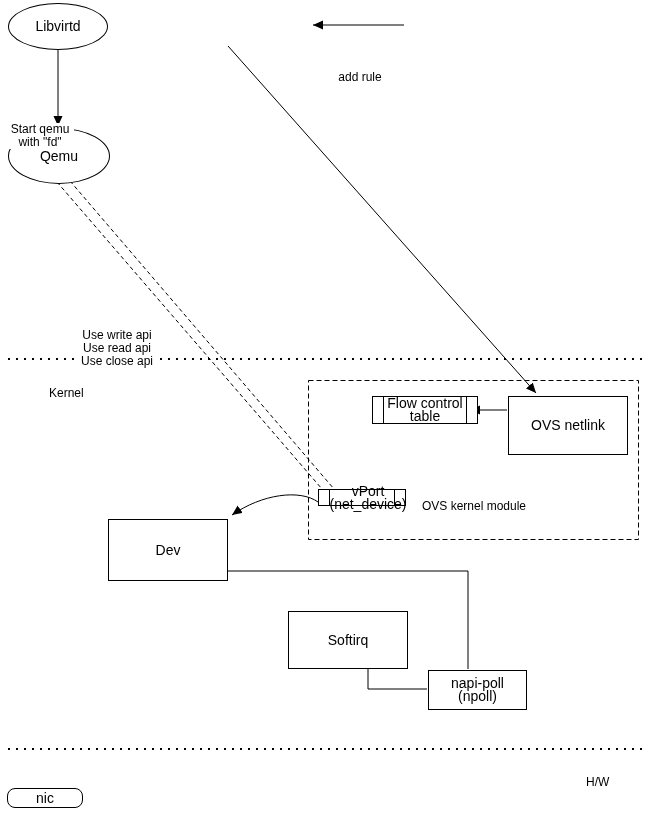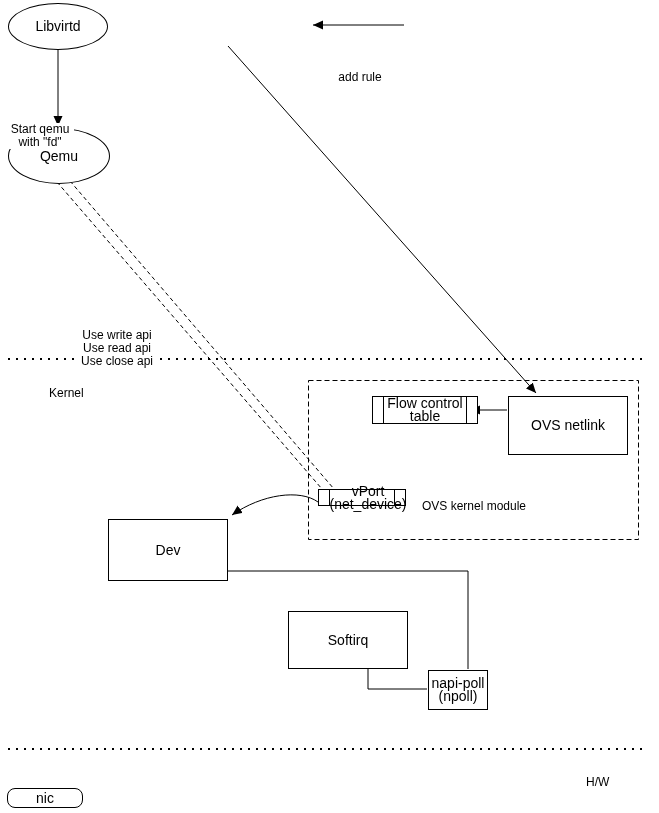--- a/index.html
+++ b/index.html
@@ -81,21 +81,21 @@
   </div>
 
   <div class="node" style="left:108px;top:519px;width:120px;height:62px;">
     <span>Dev</span>
   </div>
 
   <div class="node" style="left:268px;top:611px;width:120px;height:58px;margin-left:20px;">
     <span>Softirq</span>
   </div>
 
-  <div class="node" style="left:428px;top:670px;width:60px;height:40px;">
+  <div class="node" style="left:428px;top:670px;width:99px;height:40px;">
     <span>napi-poll
 (npoll)</span>
   </div>
 
   <div class="node" style="left:7px;top:788px;width:76px;height:20px;border-radius:8px;">
     <span>nic</span>
   </div>
 
   <div class="lbl" style="left:409px;top:464px;width:130px;">OVS kernel module</div>
 

